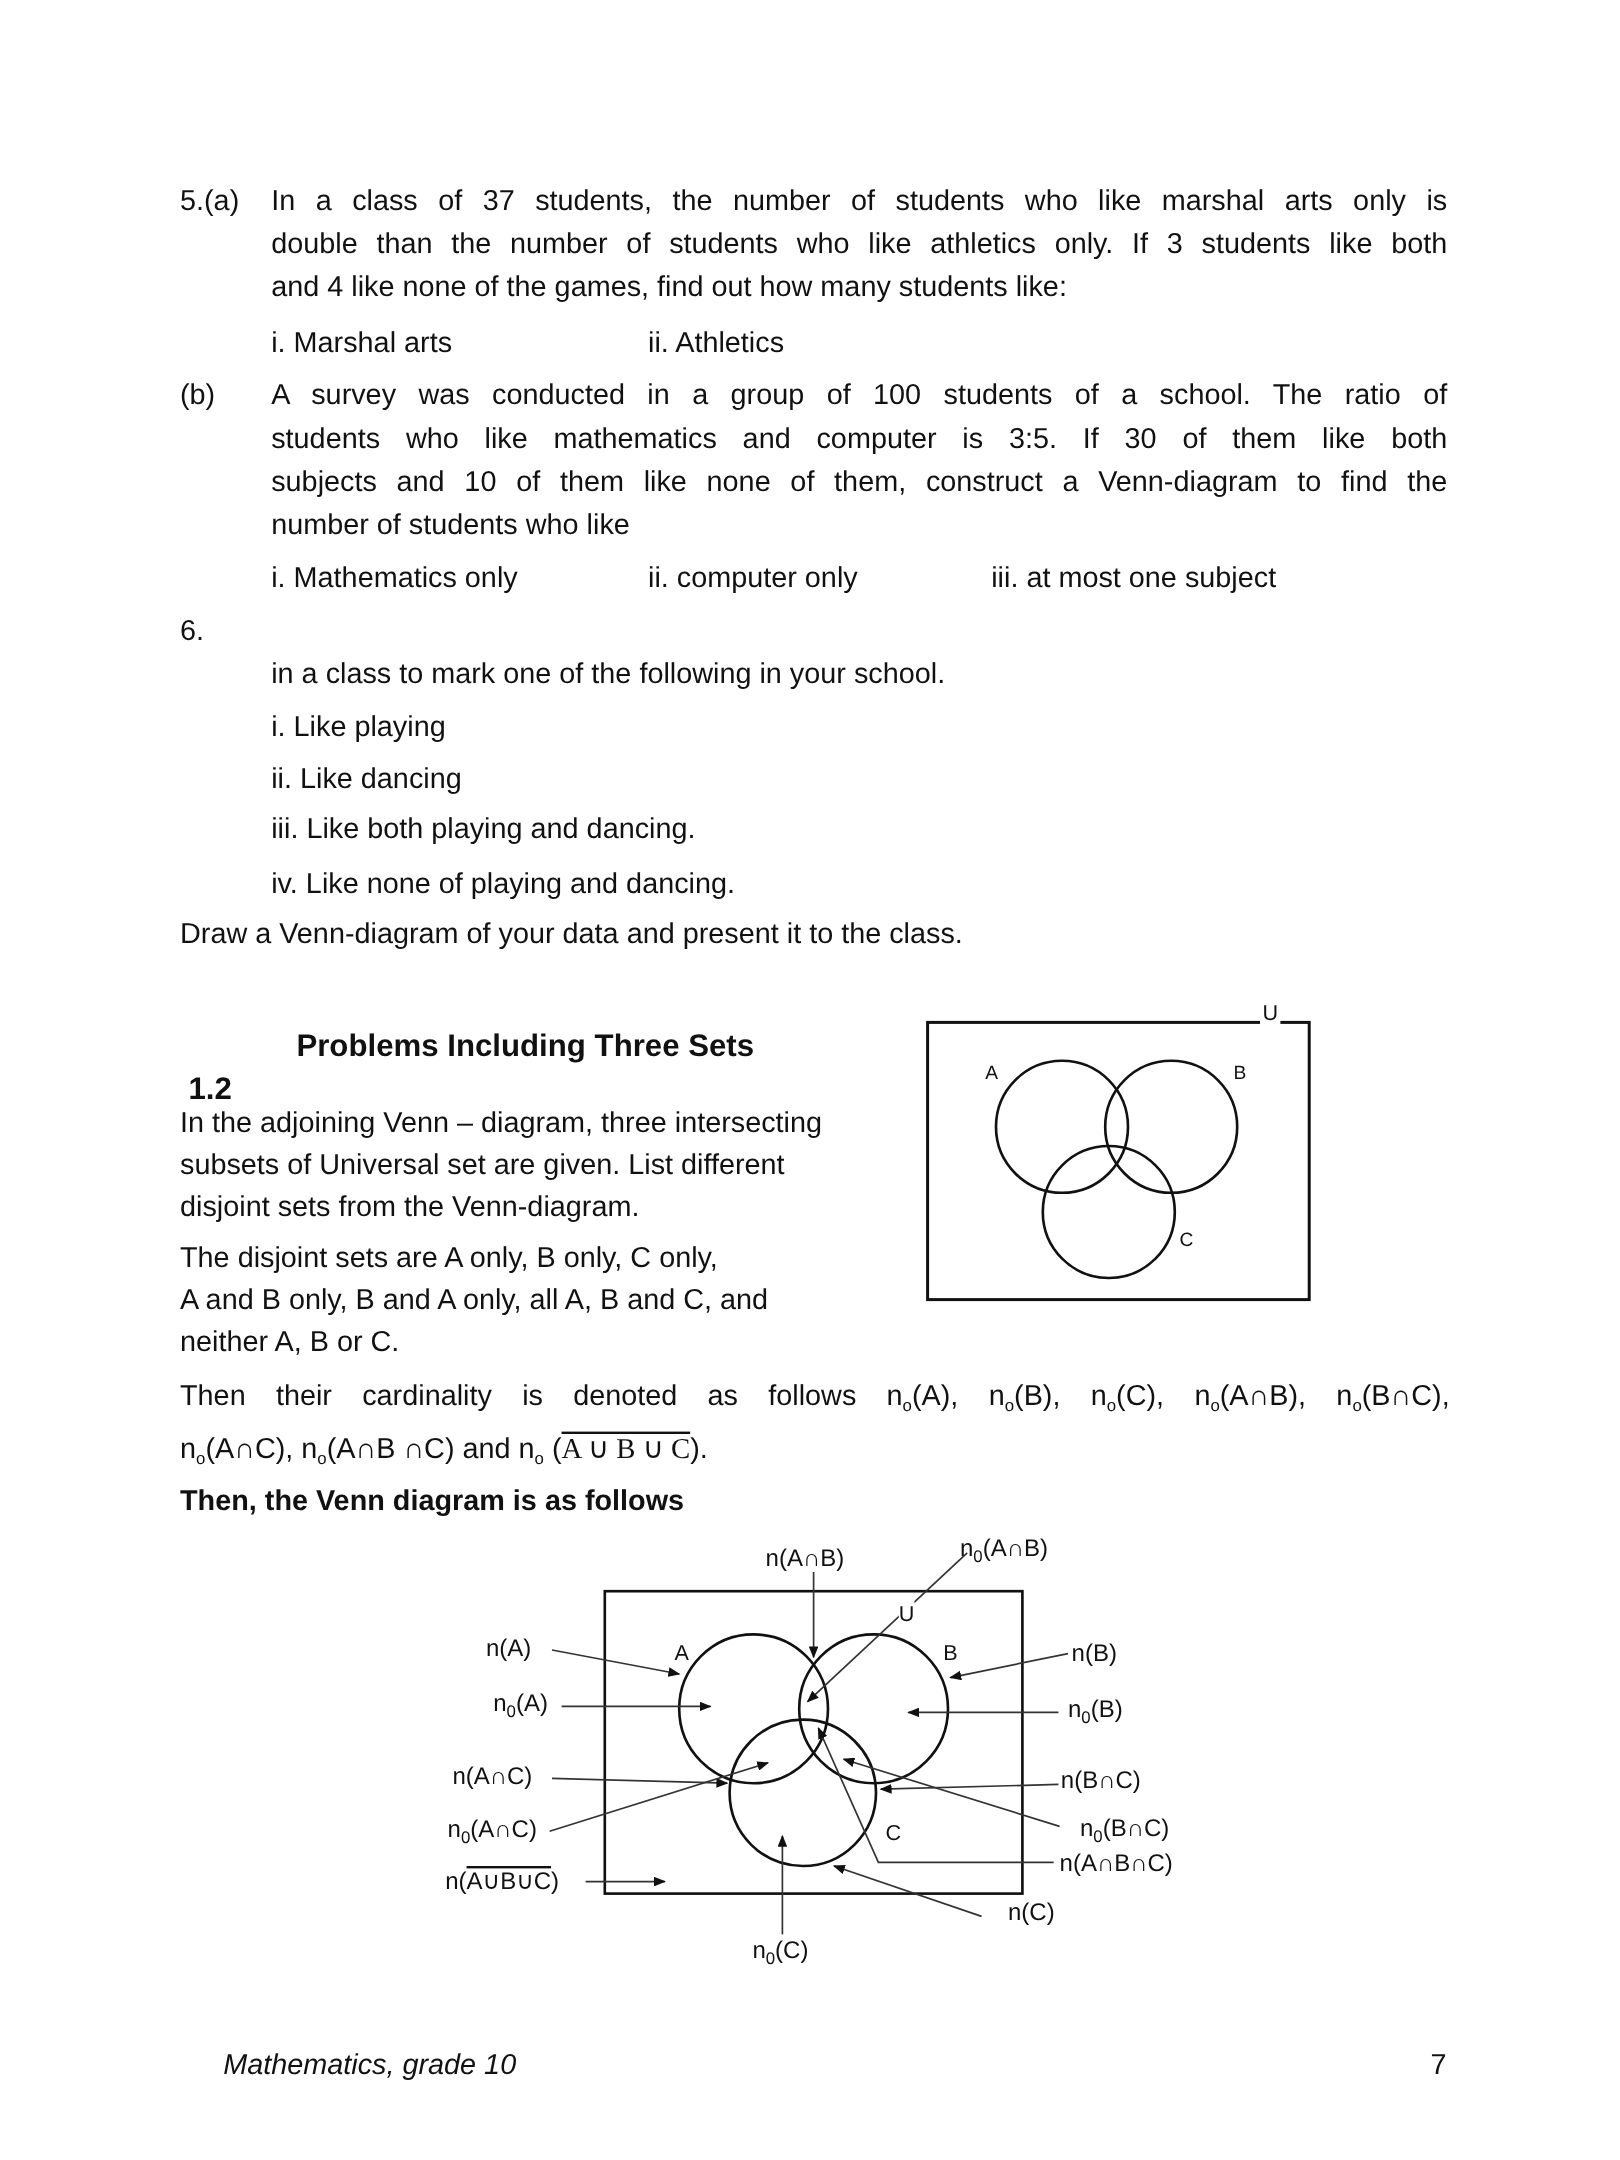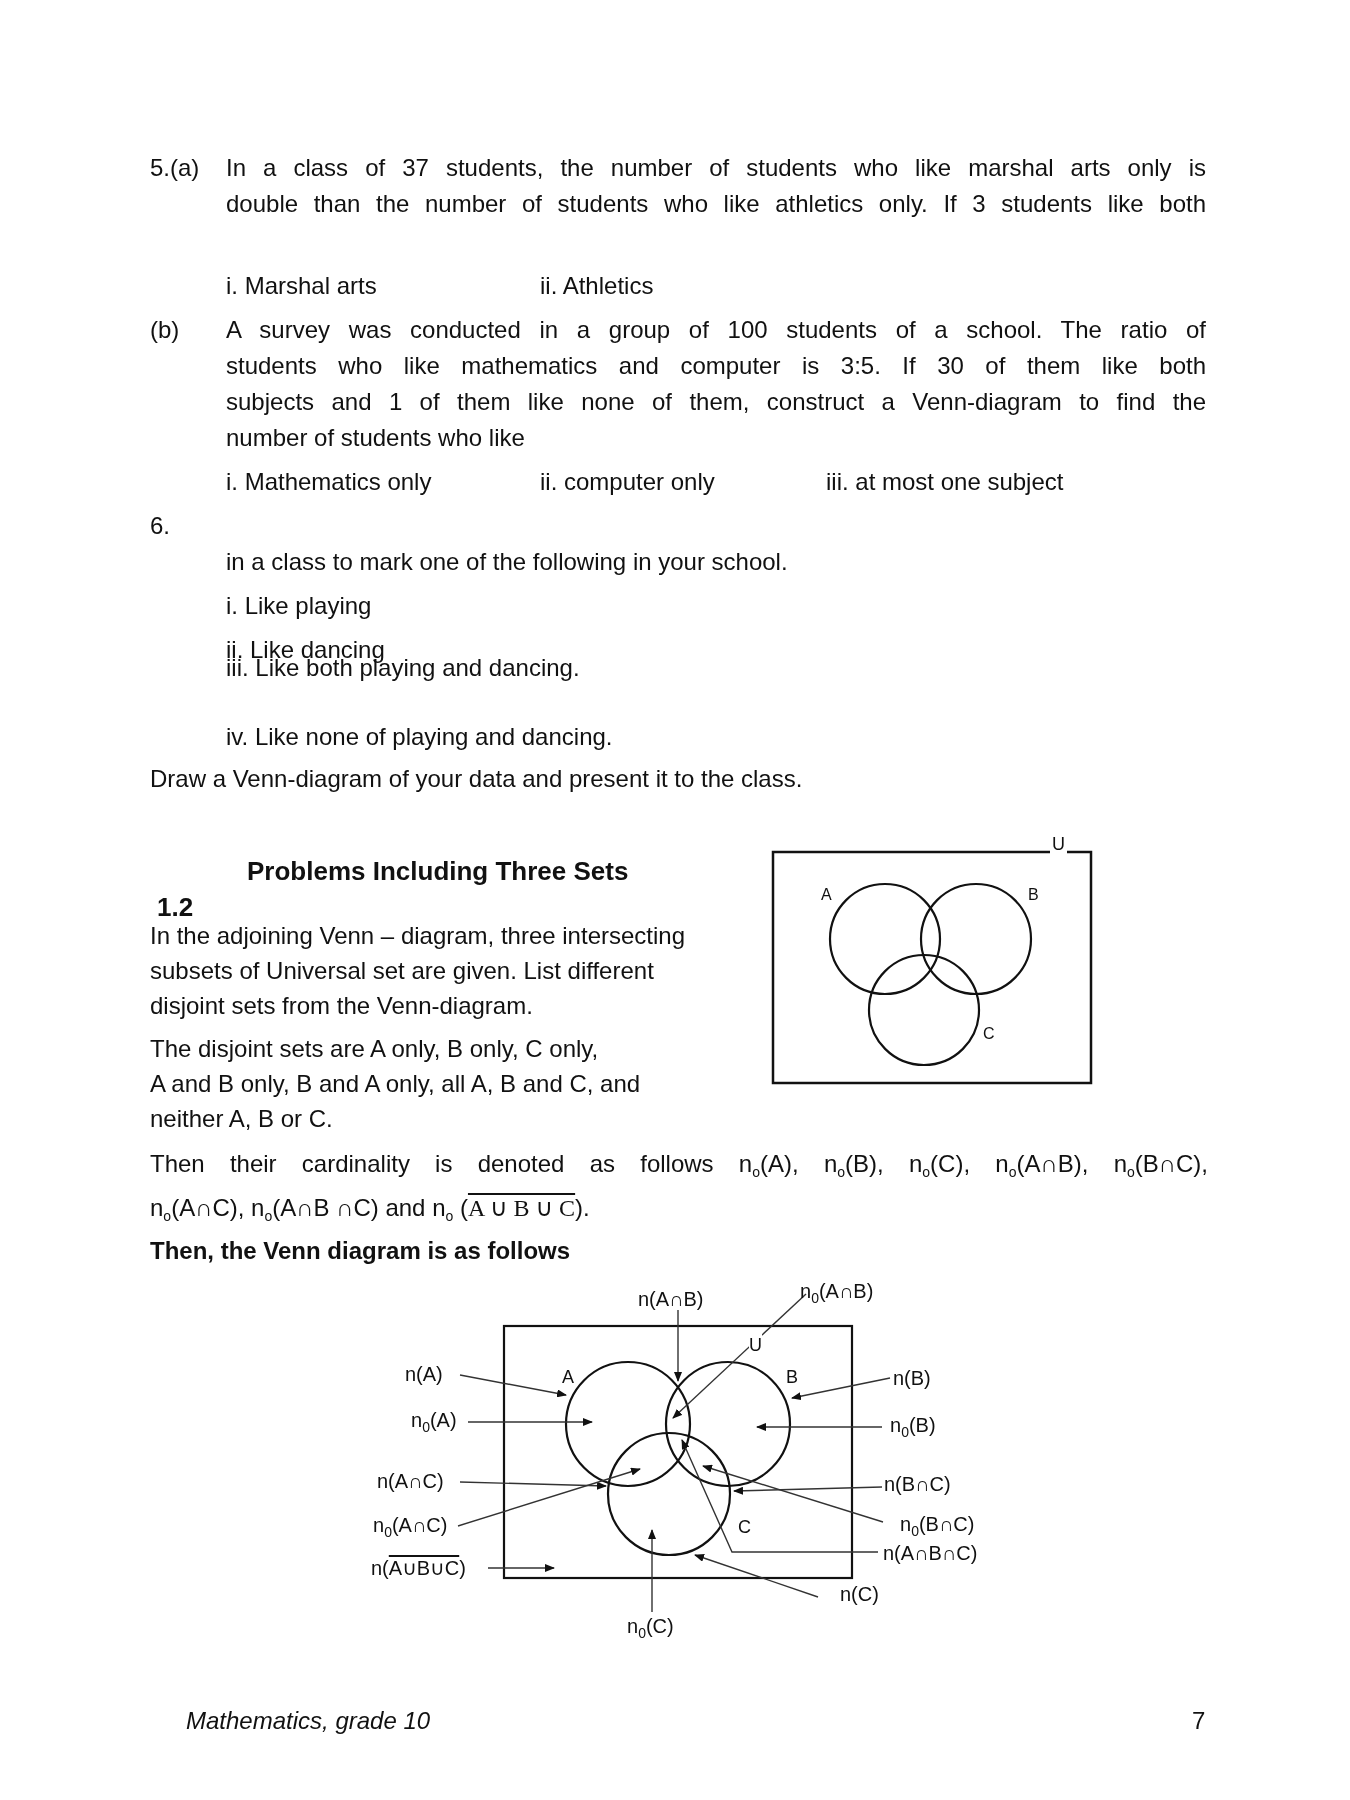--- a/index.html
+++ b/index.html
@@ -17,37 +17,38 @@
   svg { position: absolute; left: 0; top: 0; }
 </style>
 </head>
 <body>
 
 <div class="page">
 
   <div class="num" style="left:150px;top:150px;">5.(a)</div>
   <div class="t just" style="left:226px;top:150px;width:980px;">In a class of 37 students, the number of students who like marshal arts only is</div>
   <div class="t just" style="left:226px;top:186px;width:980px;">double than the number of students who like athletics only. If 3 students like both</div>
+  <div class="t" style="left:226px;top:222px;">and 4 like none of the games, find out how many students like:</div>
   <div class="t" style="left:226px;top:268px;">i. Marshal arts</div>
   <div class="t" style="left:540px;top:268px;">ii. Athletics</div>
 
   <div class="num" style="left:150px;top:312px;">(b)</div>
   <div class="t just" style="left:226px;top:312px;width:980px;">A survey was conducted in a group of 100 students of a school. The ratio of</div>
   <div class="t just" style="left:226px;top:348px;width:980px;">students who like mathematics and computer is 3:5. If 30 of them like both</div>
-  <div class="t just" style="left:226px;top:384px;width:980px;">subjects and 1 of them like none of them, construct a Venn-diagram to find the</div>
+  <div class="t just" style="left:226px;top:384px;width:980px;">subjects and 10 of them like none of them, construct a Venn-diagram to find the</div>
   <div class="t" style="left:226px;top:420px;">number of students who like</div>
   <div class="t" style="left:226px;top:464px;">i. Mathematics only</div>
   <div class="t" style="left:540px;top:464px;">ii. computer only</div>
   <div class="t" style="left:826px;top:464px;">iii.  at most one subject</div>
 
   <div class="num" style="left:150px;top:508px;">6.</div>
   <div class="t" style="left:226px;top:544px;">in a class to mark one of the following in your school.</div>
   <div class="t" style="left:226px;top:588px;">i. Like playing</div>
   <div class="t" style="left:226px;top:632px;">ii. Like dancing</div>
-  <div class="t" style="left:226px;top:650px;text-align:center;">iii. Like both playing and dancing.</div>
+  <div class="t" style="left:226px;top:673px;text-align:center;">iii. Like both playing and dancing.</div>
   <div class="t" style="left:226px;top:719px;">iv. Like none of playing and dancing.</div>
   <div class="t" style="left:150px;top:761px;">Draw a Venn-diagram of your data and present it to the class.</div>
 
   <div class="heading" style="left:157px;top:889px;">1.2</div>
   <div class="heading" style="left:247px;top:853px;">Problems Including Three Sets</div>
 
   <div class="t" style="left:150px;top:918px;">In the adjoining Venn – diagram, three intersecting</div>
   <div class="t" style="left:150px;top:953px;">subsets of Universal set are given. List different</div>
   <div class="t" style="left:150px;top:988px;">disjoint sets from the Venn-diagram.</div>
   <div class="t" style="left:150px;top:1031px;">The disjoint sets are A only, B only, C only,</div>

